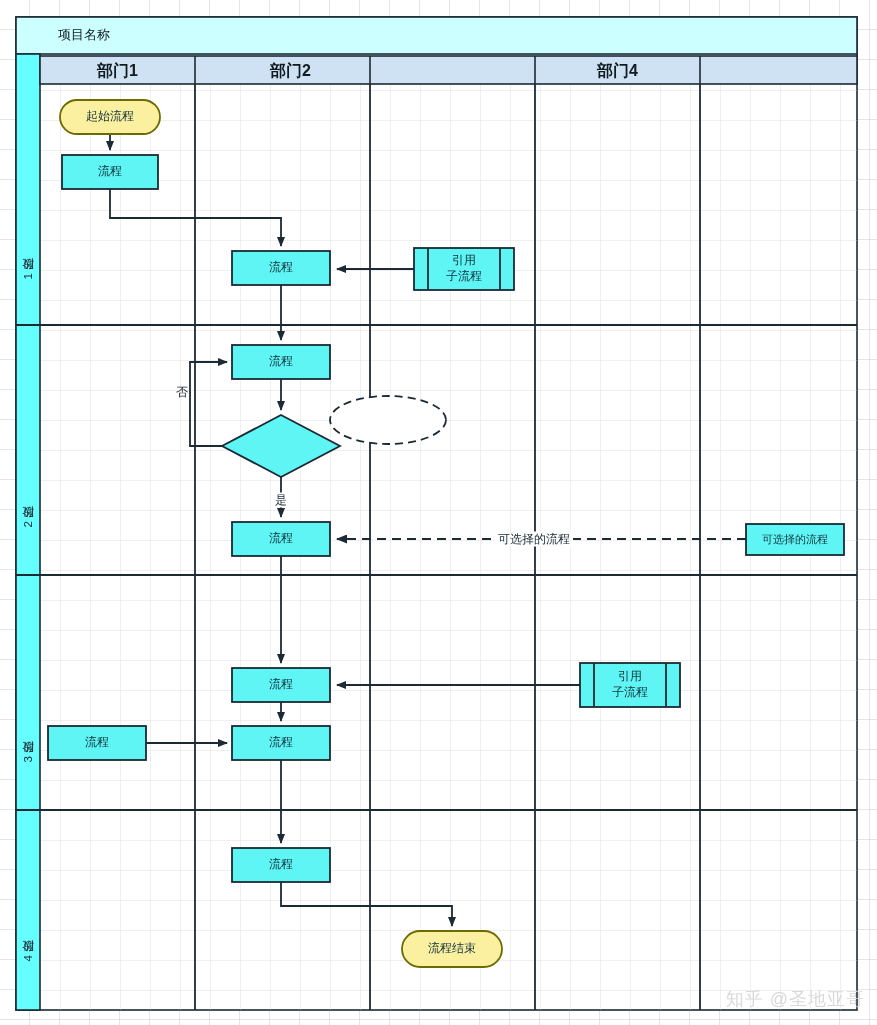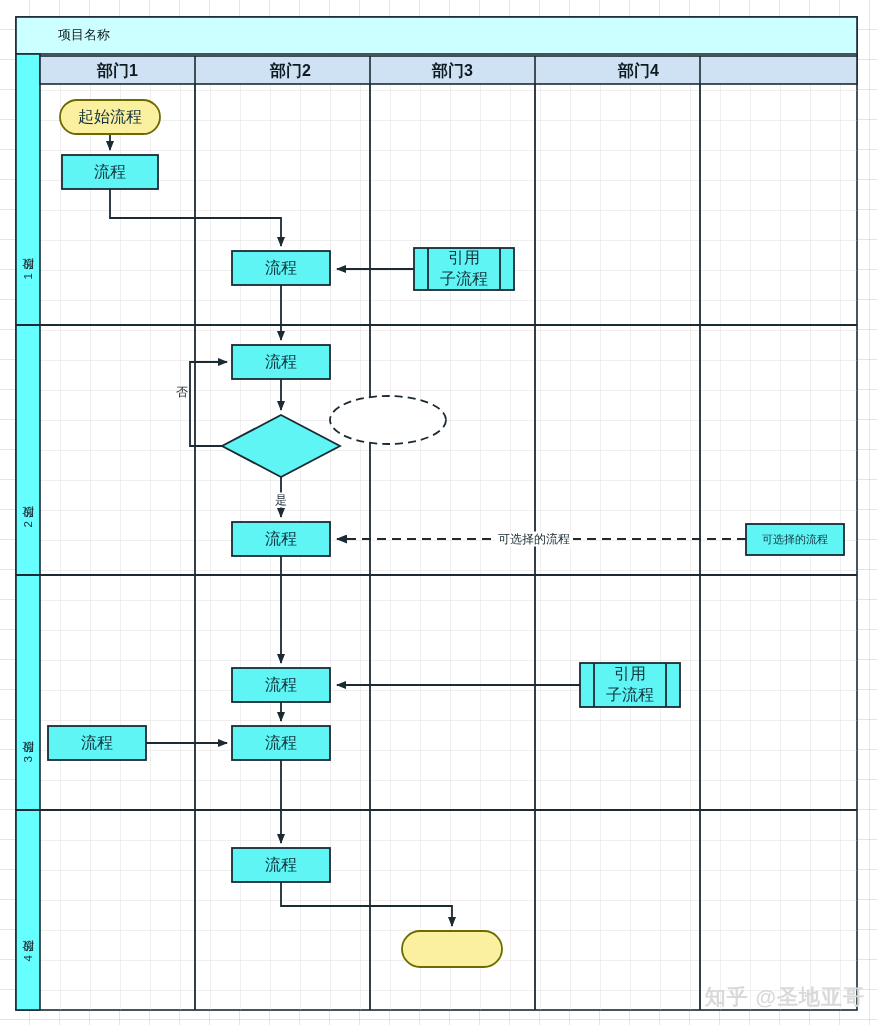--- a/index.html
+++ b/index.html
@@ -29,26 +29,25 @@
     font-size:12px;
     color:#1b2a33;
     white-space:nowrap;
     line-height:1.25;
     text-align:center;
   }
   .lbl.center{transform:translate(-50%,-50%);}
   .watermark{
     position:absolute;
     right:12px;bottom:14px;
-    font-size:21px;
+    font-size:18px;
     color:#d9d9d9;
     letter-spacing:1px;
     font-family:"Liberation Sans","DejaVu Sans",sans-serif;
     white-space:nowrap;
-    font-weight:bold;
   }
   .title-text{
     position:absolute;
     left:58px;top:26px;
     font-size:13px;color:#111b22;
   }
   .col-head{
     position:absolute;
     top:58px;height:26px;
     line-height:26px;
@@ -59,21 +58,21 @@
     position:absolute;
     font-size:11.5px;color:#1b2a33;
     writing-mode:vertical-rl;
     transform:rotate(180deg);
     white-space:nowrap;
     letter-spacing:0px;
   }
   .node-text{
     position:absolute;
     display:flex;align-items:center;justify-content:center;
-    font-size:16px;color:#12323c;
+    font-size:12px;color:#12323c;
     text-align:center;line-height:1.3;
     pointer-events:none;
   }
 </style>
 </head>
 <body>
 
 <div id="page-grid"></div>
 
 <div id="diagram">
@@ -204,39 +203,39 @@
     </g>
     <g>
       <rect x="402" y="931" width="100" height="36" rx="18" ry="18" fill="#faf0a0" stroke="#6b6b00" stroke-width="1.8"></rect>
     </g>
   </svg>
 
   <div class="title-text">项目名称</div>
 
   <div class="col-head" style="left:40px;width:155px;">部门1</div>
   <div class="col-head" style="left:195px;width:175px;margin-left:8px;">部门2</div>
-  <div class="col-head" style="left:370px;width:165px;">部门3</div>
-  <div class="col-head" style="left:556px;width:165px;">部门4</div>
+  <div class="col-head" style="left:535px;width:165px;">部门4</div>
 
   <div class="lane-label" style="left:21px;top:273px;">阶段1</div>
   <div class="lane-label" style="left:21px;top:521px;">阶段2</div>
   <div class="lane-label" style="left:21px;top:756px;">阶段3</div>
   <div class="lane-label" style="left:21px;top:955px;">阶段4</div>
 
   <div class="node-text" style="left:60px;top:100px;width:100px;height:34px;">起始流程</div>
   <div class="node-text" style="left:62px;top:155px;width:96px;height:34px;">流程</div>
   <div class="node-text" style="left:232px;top:251px;width:98px;height:34px;">流程</div>
   <div class="node-text" style="left:428px;top:248px;width:72px;height:42px;">引用<br>子流程</div>
   <div class="node-text" style="left:232px;top:345px;width:98px;height:34px;">流程</div>
   <div class="node-text" style="left:232px;top:522px;width:98px;height:34px;">流程</div>
   <div class="node-text" style="left:746px;top:524px;width:98px;height:31px;font-size:11px;">可选择的流程</div>
   <div class="node-text" style="left:232px;top:668px;width:98px;height:34px;">流程</div>
   <div class="node-text" style="left:594px;top:663px;width:72px;height:44px;">引用<br>子流程</div>
   <div class="node-text" style="left:232px;top:726px;width:98px;height:34px;">流程</div>
   <div class="node-text" style="left:48px;top:726px;width:98px;height:34px;">流程</div>
   <div class="node-text" style="left:232px;top:848px;width:98px;height:34px;">流程</div>
+  <div class="node-text" style="left:402px;top:931px;width:100px;height:36px;">流程结束</div>
 
   <div class="lbl center" style="left:182px;top:392px;">否</div>
   <div class="lbl center" style="left:281px;top:500px;background:#fff;padding:0 3px;">是</div>
   <div class="lbl center" style="left:534px;top:539px;background:#fff;padding:0 3px;">可选择的流程</div>
 
   <div class="watermark">知乎 @圣地亚哥</div>
 </div>
 
 </body></html>

